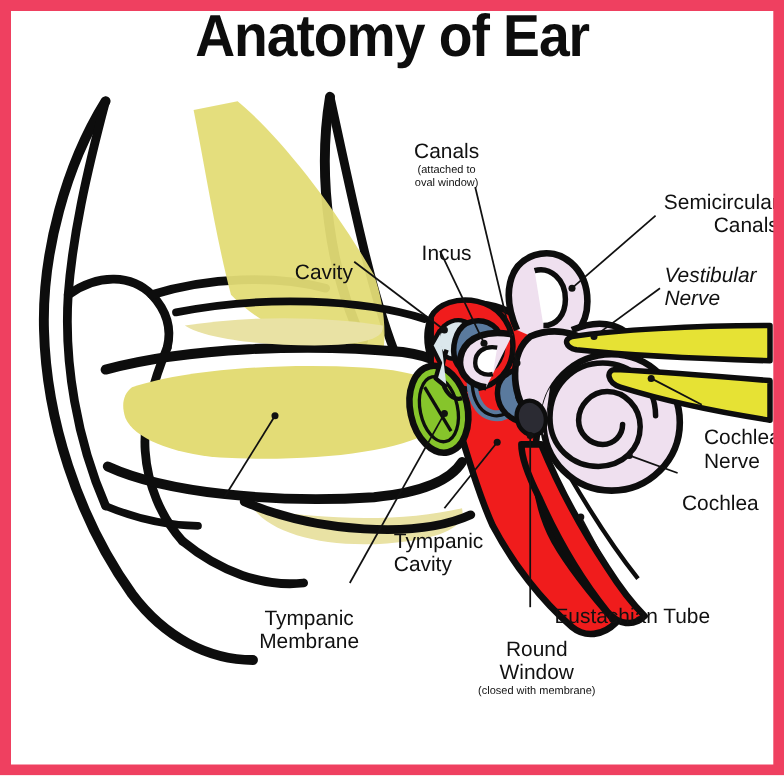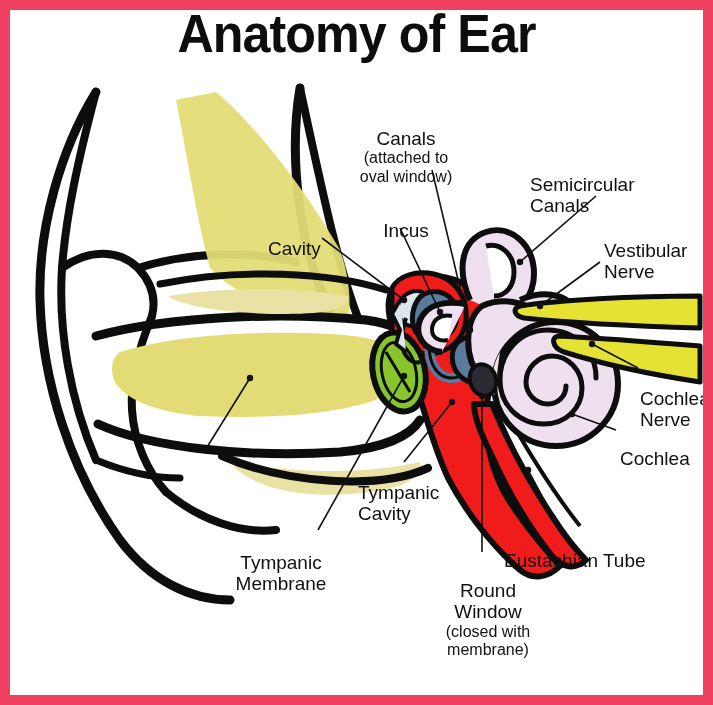--- a/index.html
+++ b/index.html
@@ -54,25 +54,25 @@
     position: absolute;
     font-family: "Liberation Sans", sans-serif;
     font-size: 19px;
     color: #111111;
     line-height: 1.14;
     white-space: pre-line;
     z-index: 35;
   }
   .label .sub {
     display: block;
-    font-size: 16px;
+    font-size: 10px;
     line-height: 1.15;
   }
   .lbl-center { text-align: center; }
-  .lbl-right  { }
+  .lbl-right  { text-align: right; }
   .lbl-left   { text-align: left; }
 </style>
 </head>
 <body>
 
 <div id="page">
 
   <div id="inner-white"></div>
 
   <div id="title">Anatomy of Ear</div>
@@ -251,21 +251,21 @@
     <span>Canals</span>
     <span class="sub">(attached to
 oval window)</span>
   </div>
 
   <div class="label lbl-right" style="left:530px; top:152px; width:178px;">
     <span>Semicircular
 Canals</span>
   </div>
 
-  <div class="label lbl-left" style="left:604px; top:218px; width:108px;">
+  <div class="label lbl-left" style="left:604px; top:218px; width:108px;font-style:italic;">
     <span>Vestibular
 Nerve</span>
   </div>
 
   <div class="label lbl-left" style="left:268px; top:216px; width:110px;">
     <span>Cavity</span>
   </div>
 
   <div class="label lbl-left" style="left:366px; top:198px; width:80px;text-align:center;">
     <span>Incus</span>

